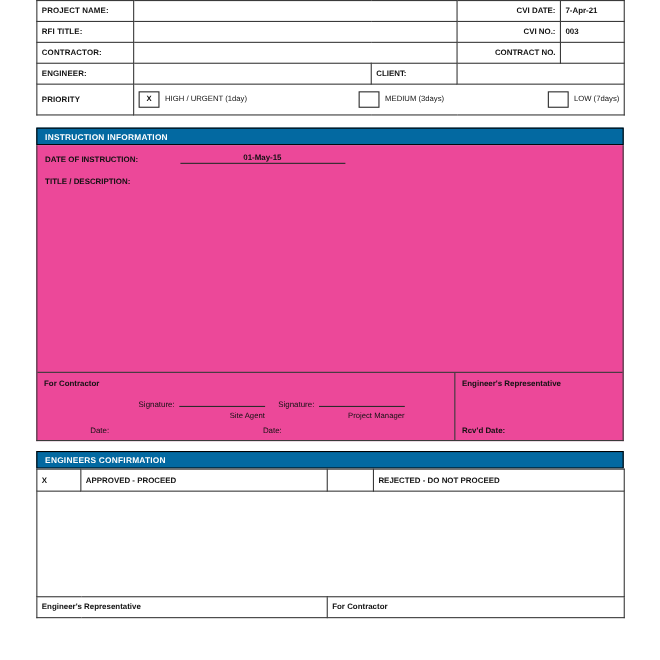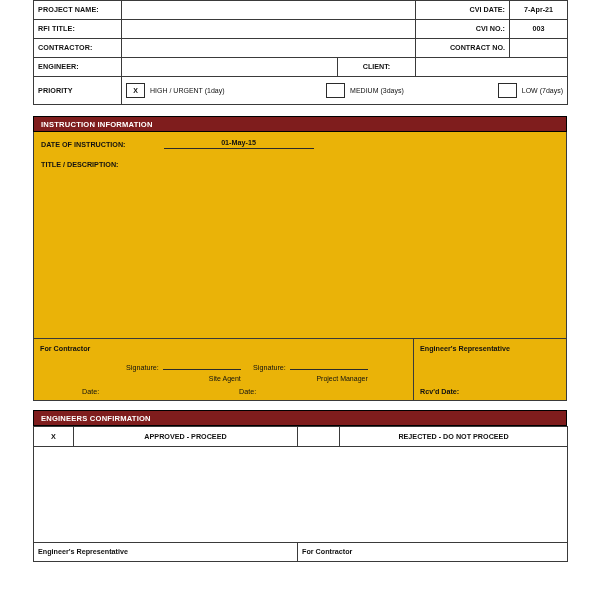--- a/index.html
+++ b/index.html
@@ -47,21 +47,20 @@
     font-weight: bold;
     letter-spacing: .1px;
     white-space: nowrap;
   }
   .lbl-r {
     font-weight: bold;
     text-align: right;
     white-space: nowrap;
   }
   .ctr {
-    text-align: center;
     font-weight: bold;
   }
 
   
   #header-table td { height: 18px; }
   #priority-row td { height: 27px; }
 
   .prio-cell {
     position: relative;
   }
@@ -90,40 +89,40 @@
     font-size: 7px;
     margin-left: 5px;
     white-space: nowrap;
     font-weight: normal;
   }
   .sp1 { width: 108px; }
   .sp2 { width: 100px; }
 
   
   .blackbar {
-    background: #7f1d1d;
+    background: #0369a1;
     color: #ffffff;
     font-weight: bold;
     font-size: 7.6px;
     letter-spacing: .2px;
     padding: 4px 0 4px 7px;
     box-sizing: border-box;
     width: 534px;
     height: 16px;
     line-height: 8px;
     border: 1px solid #000;
   }
 
   
   .instr-box {
     width: 534px;
     border: 1px solid #3a3a3a;
     border-top: none;
     box-sizing: border-box;
-    background: #eab308;
+    background: #ec4899;
   }
   .instr-top {
     height: 206px;
     position: relative;
     padding: 6px 0 0 7px;
     box-sizing: border-box;
   }
   .doi-row {
     display: flex;
     align-items: flex-end;

